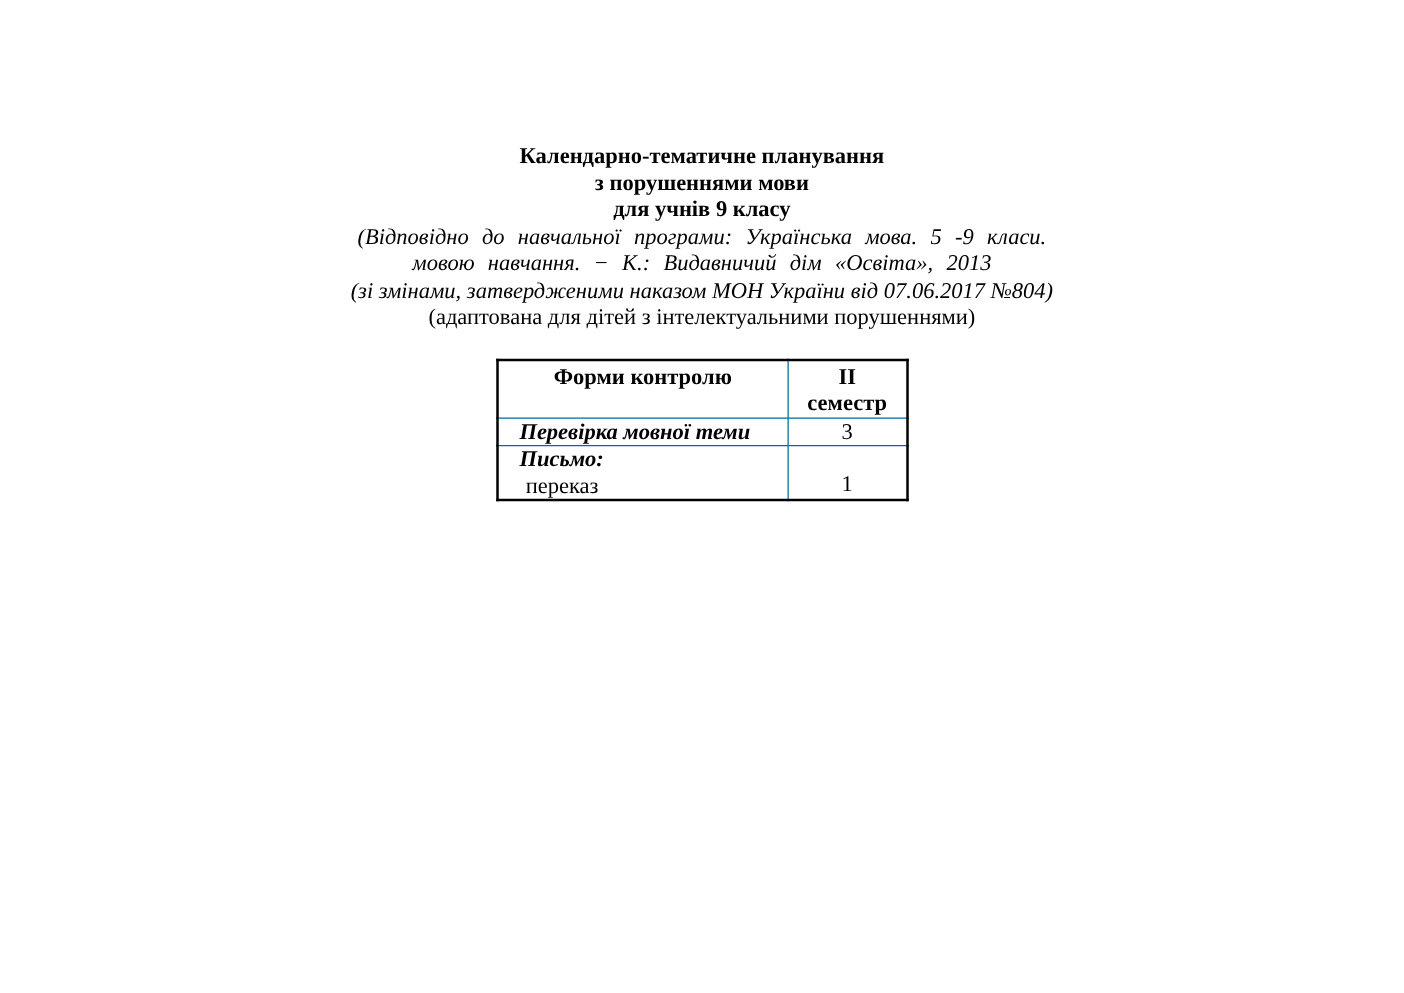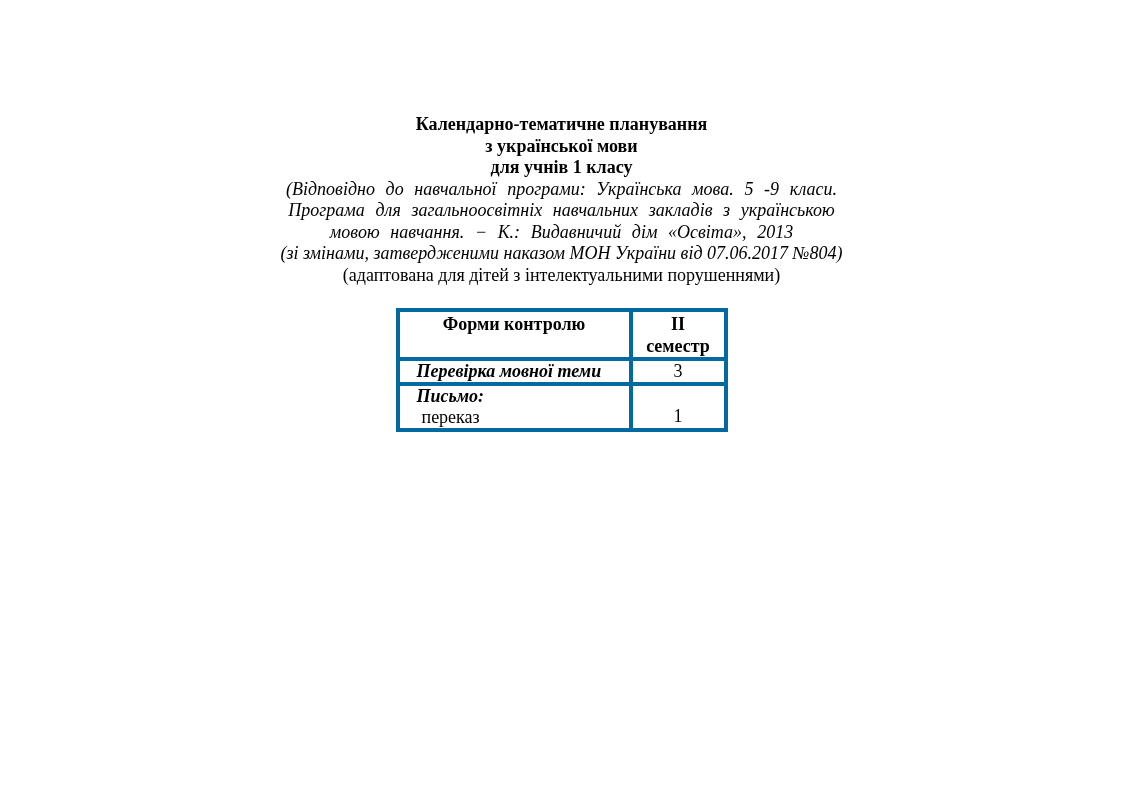--- a/index.html
+++ b/index.html
@@ -35,21 +35,21 @@
   }
   table.control-table {
     border-collapse: collapse;
     table-layout: fixed;
     width: 328px;
     border: 2px solid #000000;
     font-size: 18px;
     line-height: 21px;
   }
   .control-table td {
-    border: 4px solid #0369a1;
+    border: 1px solid #0369a1;
     overflow: hidden;
   }
   .col-label { width: 233px; }
   .col-value { width: 95px; }
 
   .head-cell {
     font-weight: bold;
     text-align: center;
     vertical-align: top;
     height: 46px;
@@ -78,24 +78,23 @@
   .lbl-item  { }
   .sub       { padding-left: 5px; }
 </style>
 </head>
 <body>
 
 <div class="page">
 
   <div class="title-block">
     <div class="line b">Календарно-тематичне планування</div>
-    <div class="line b">з української мови</div>
-    <div class="line b">для учнів 1 класу</div>
+    <div class="line b">з порушеннями мови</div>
+    <div class="line b">для учнів 9 класу</div>
     <div class="line i ws">(Відповідно до навчальної програми: Українська мова. 5 -9 класи.</div>
-    <div class="line i ws">Програма для загальноосвітніх навчальних закладів з українською</div>
     <div class="line i ws">мовою навчання. − К.: Видавничий дім «Освіта», 2013</div>
     <div class="line i">(зі змінами, затвердженими наказом МОН України від 07.06.2017 №804)</div>
     <div class="line">(адаптована для дітей з інтелектуальними порушеннями)</div>
   </div>
 
   <div class="table-wrap">
     <table class="control-table">
       <colgroup>
         <col class="col-label">
         <col class="col-value">

